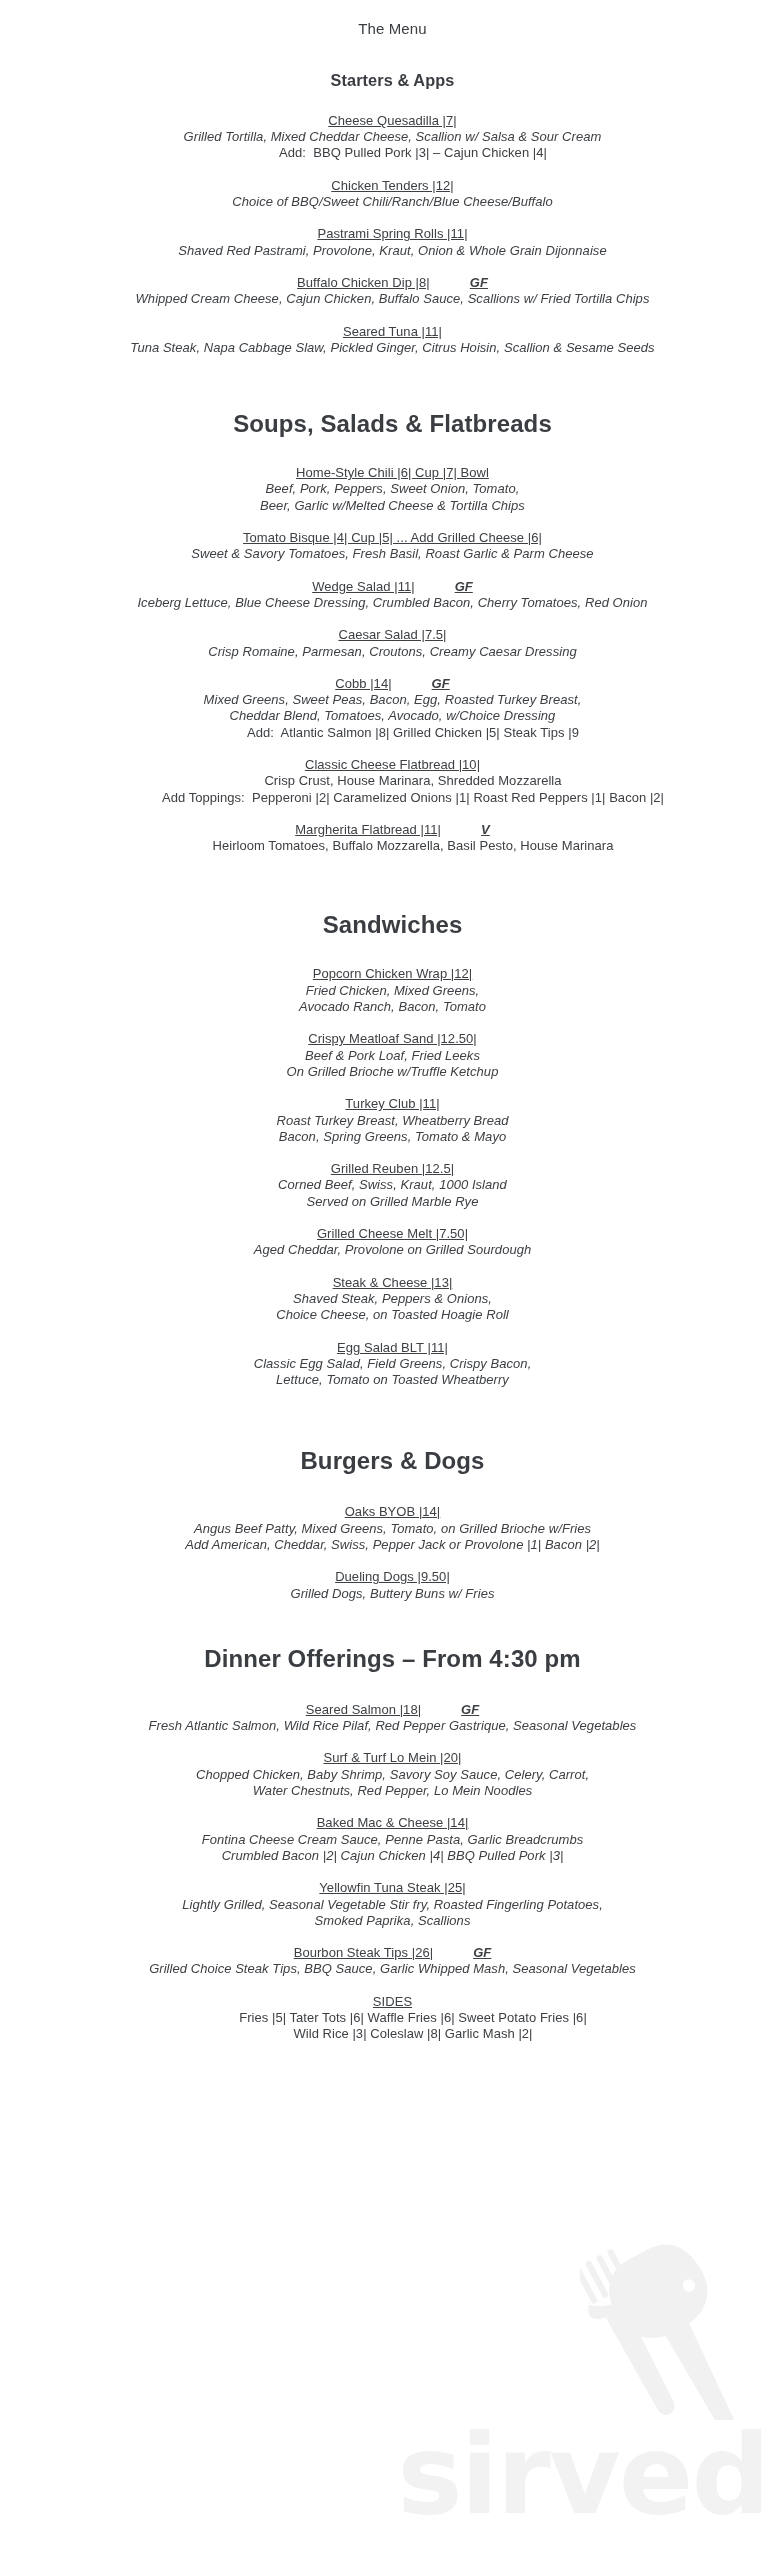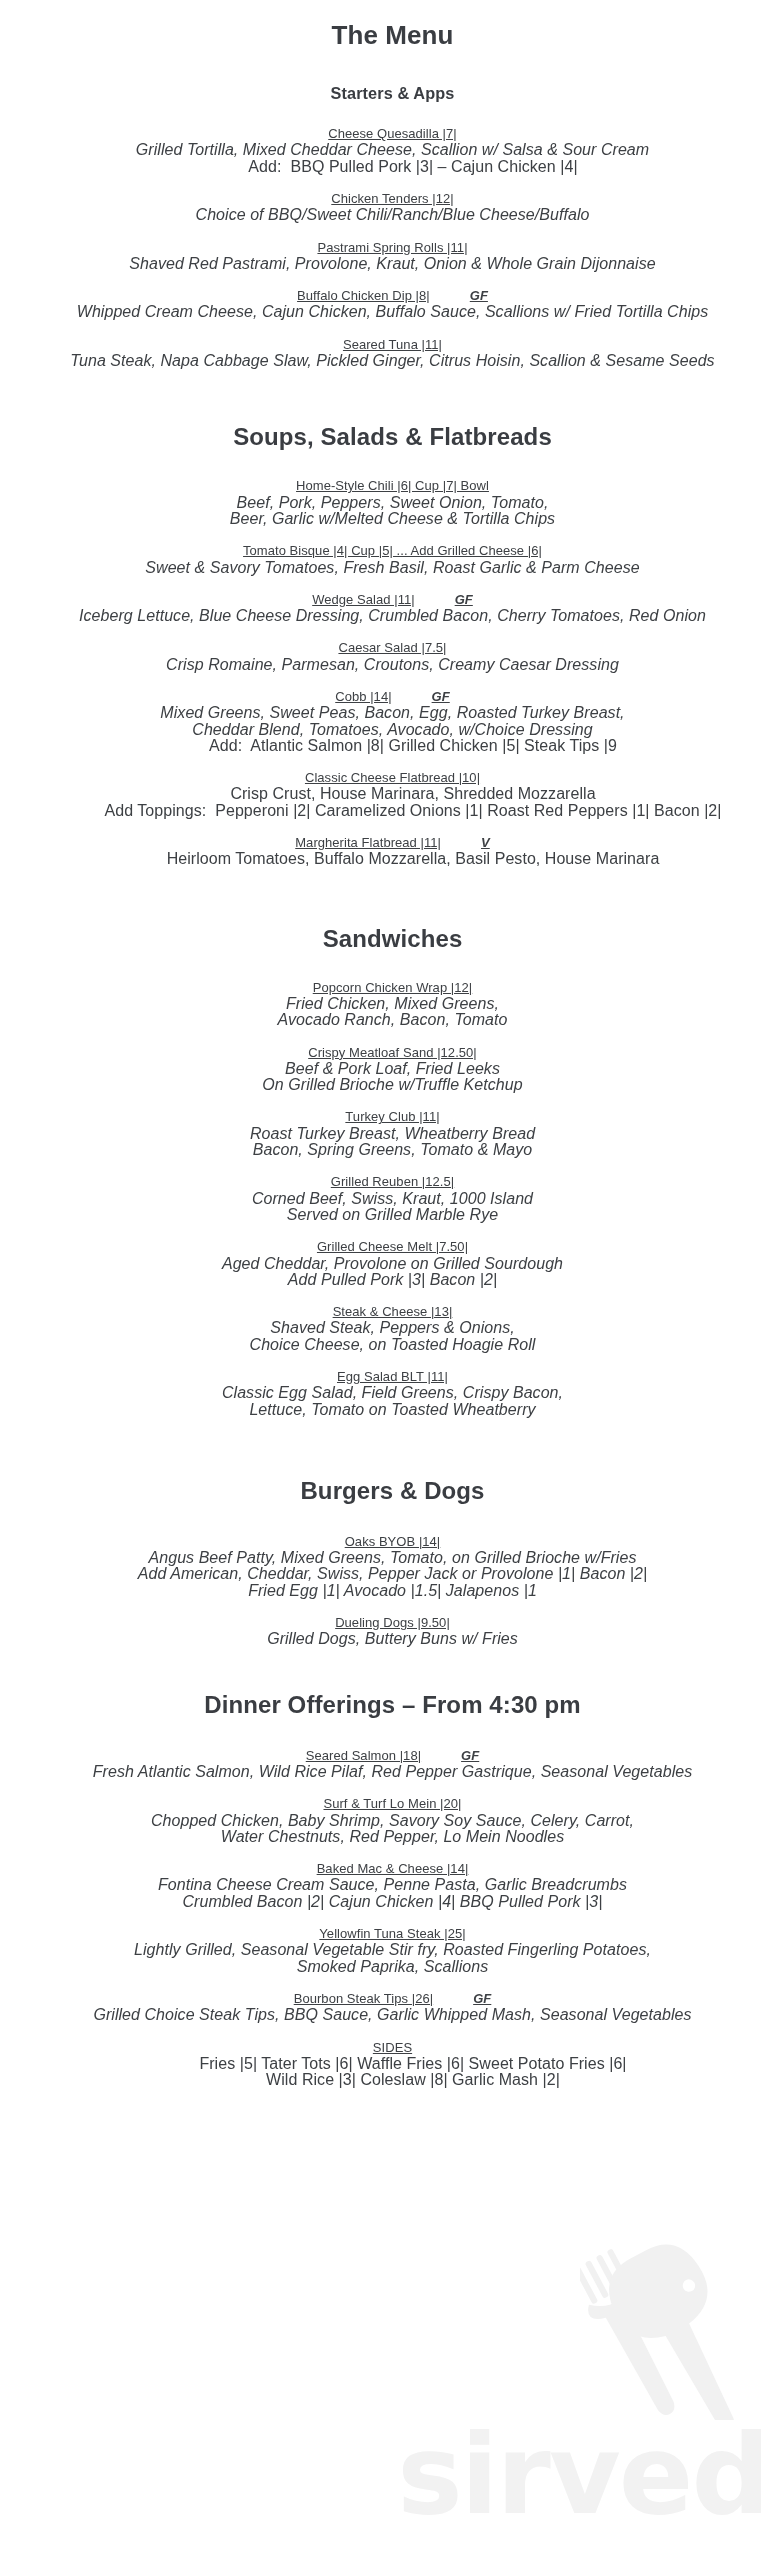--- a/index.html
+++ b/index.html
@@ -49,22 +49,22 @@
   
   .menu-page {
     position: relative;
     z-index: 1;
     width: 785px;
     padding: 0;
     text-align: center;
   }
 
   .menu-title {
-    font-size: 26px;
-    font-weight: 700;
+    font-size: 15px;
+    font-weight: 400;
     color: #3a3d42;
     letter-spacing: 0.1px;
     margin: 0;
     padding-top: 19.5px;
     line-height: 1.2;
   }
 
   .section { margin: 0; padding: 0; text-align: center; }
 
   .section-heading {
@@ -91,21 +91,21 @@
     letter-spacing: 0.05px;
     white-space: pre;
     text-decoration: underline;
   }
   .item-name .tag {
     font-style: italic;
     font-weight: 700;
     padding-left: 40px;
   }
   .item-desc {
-    font-size: 16px;
+    font-size: 13px;
     font-style: italic;
     font-weight: 500;
     color: #3d4044;
     line-height: 16.3px;
     letter-spacing: 0.05px;
     white-space: pre;
   }
   .item-desc.upright {
     font-style: normal;
     font-weight: 400;
@@ -242,21 +242,20 @@
           <div class="gap-item"></div>
           <div class="item">
             <div class="item-name">Grilled Reuben |12.5|</div>
             <div class="item-desc">Corned Beef, Swiss, Kraut, 1000 Island</div>
             <div class="item-desc">Served on Grilled Marble Rye</div>
           </div>
           <div class="gap-item"></div>
           <div class="item">
             <div class="item-name">Grilled Cheese Melt |7.50|</div>
             <div class="item-desc">Aged Cheddar, Provolone on Grilled Sourdough</div>
-            <div class="item-desc">Add Pulled Pork |3| Bacon |2|</div>
           </div>
           <div class="gap-item"></div>
           <div class="item">
             <div class="item-name">Steak &amp; Cheese |13|</div>
             <div class="item-desc">Shaved Steak, Peppers &amp; Onions,</div>
             <div class="item-desc">Choice Cheese, on Toasted Hoagie Roll</div>
           </div>
           <div class="gap-item"></div>
           <div class="item">
             <div class="item-name">Egg Salad BLT |11|</div>
@@ -267,21 +266,20 @@
       </section>
       <section class="section">
         <div style="height: 58px;"></div>
         <h2 class="section-heading big">Burgers &amp; Dogs</h2>
         <div style="height: 28px;"></div>
         <div class="items">
           <div class="item">
             <div class="item-name">Oaks BYOB |14|</div>
             <div class="item-desc">Angus Beef Patty, Mixed Greens, Tomato, on Grilled Brioche w/Fries</div>
             <div class="item-desc">Add American, Cheddar, Swiss, Pepper Jack or Provolone |1| Bacon |2|</div>
-            <div class="item-desc">Fried Egg |1| Avocado |1.5| Jalapenos |1</div>
           </div>
           <div class="gap-item"></div>
           <div class="item">
             <div class="item-name">Dueling Dogs |9.50|</div>
             <div class="item-desc">Grilled Dogs, Buttery Buns w/ Fries</div>
           </div>
         </div>
       </section>
       <section class="section">
         <div style="height: 42px;"></div>

